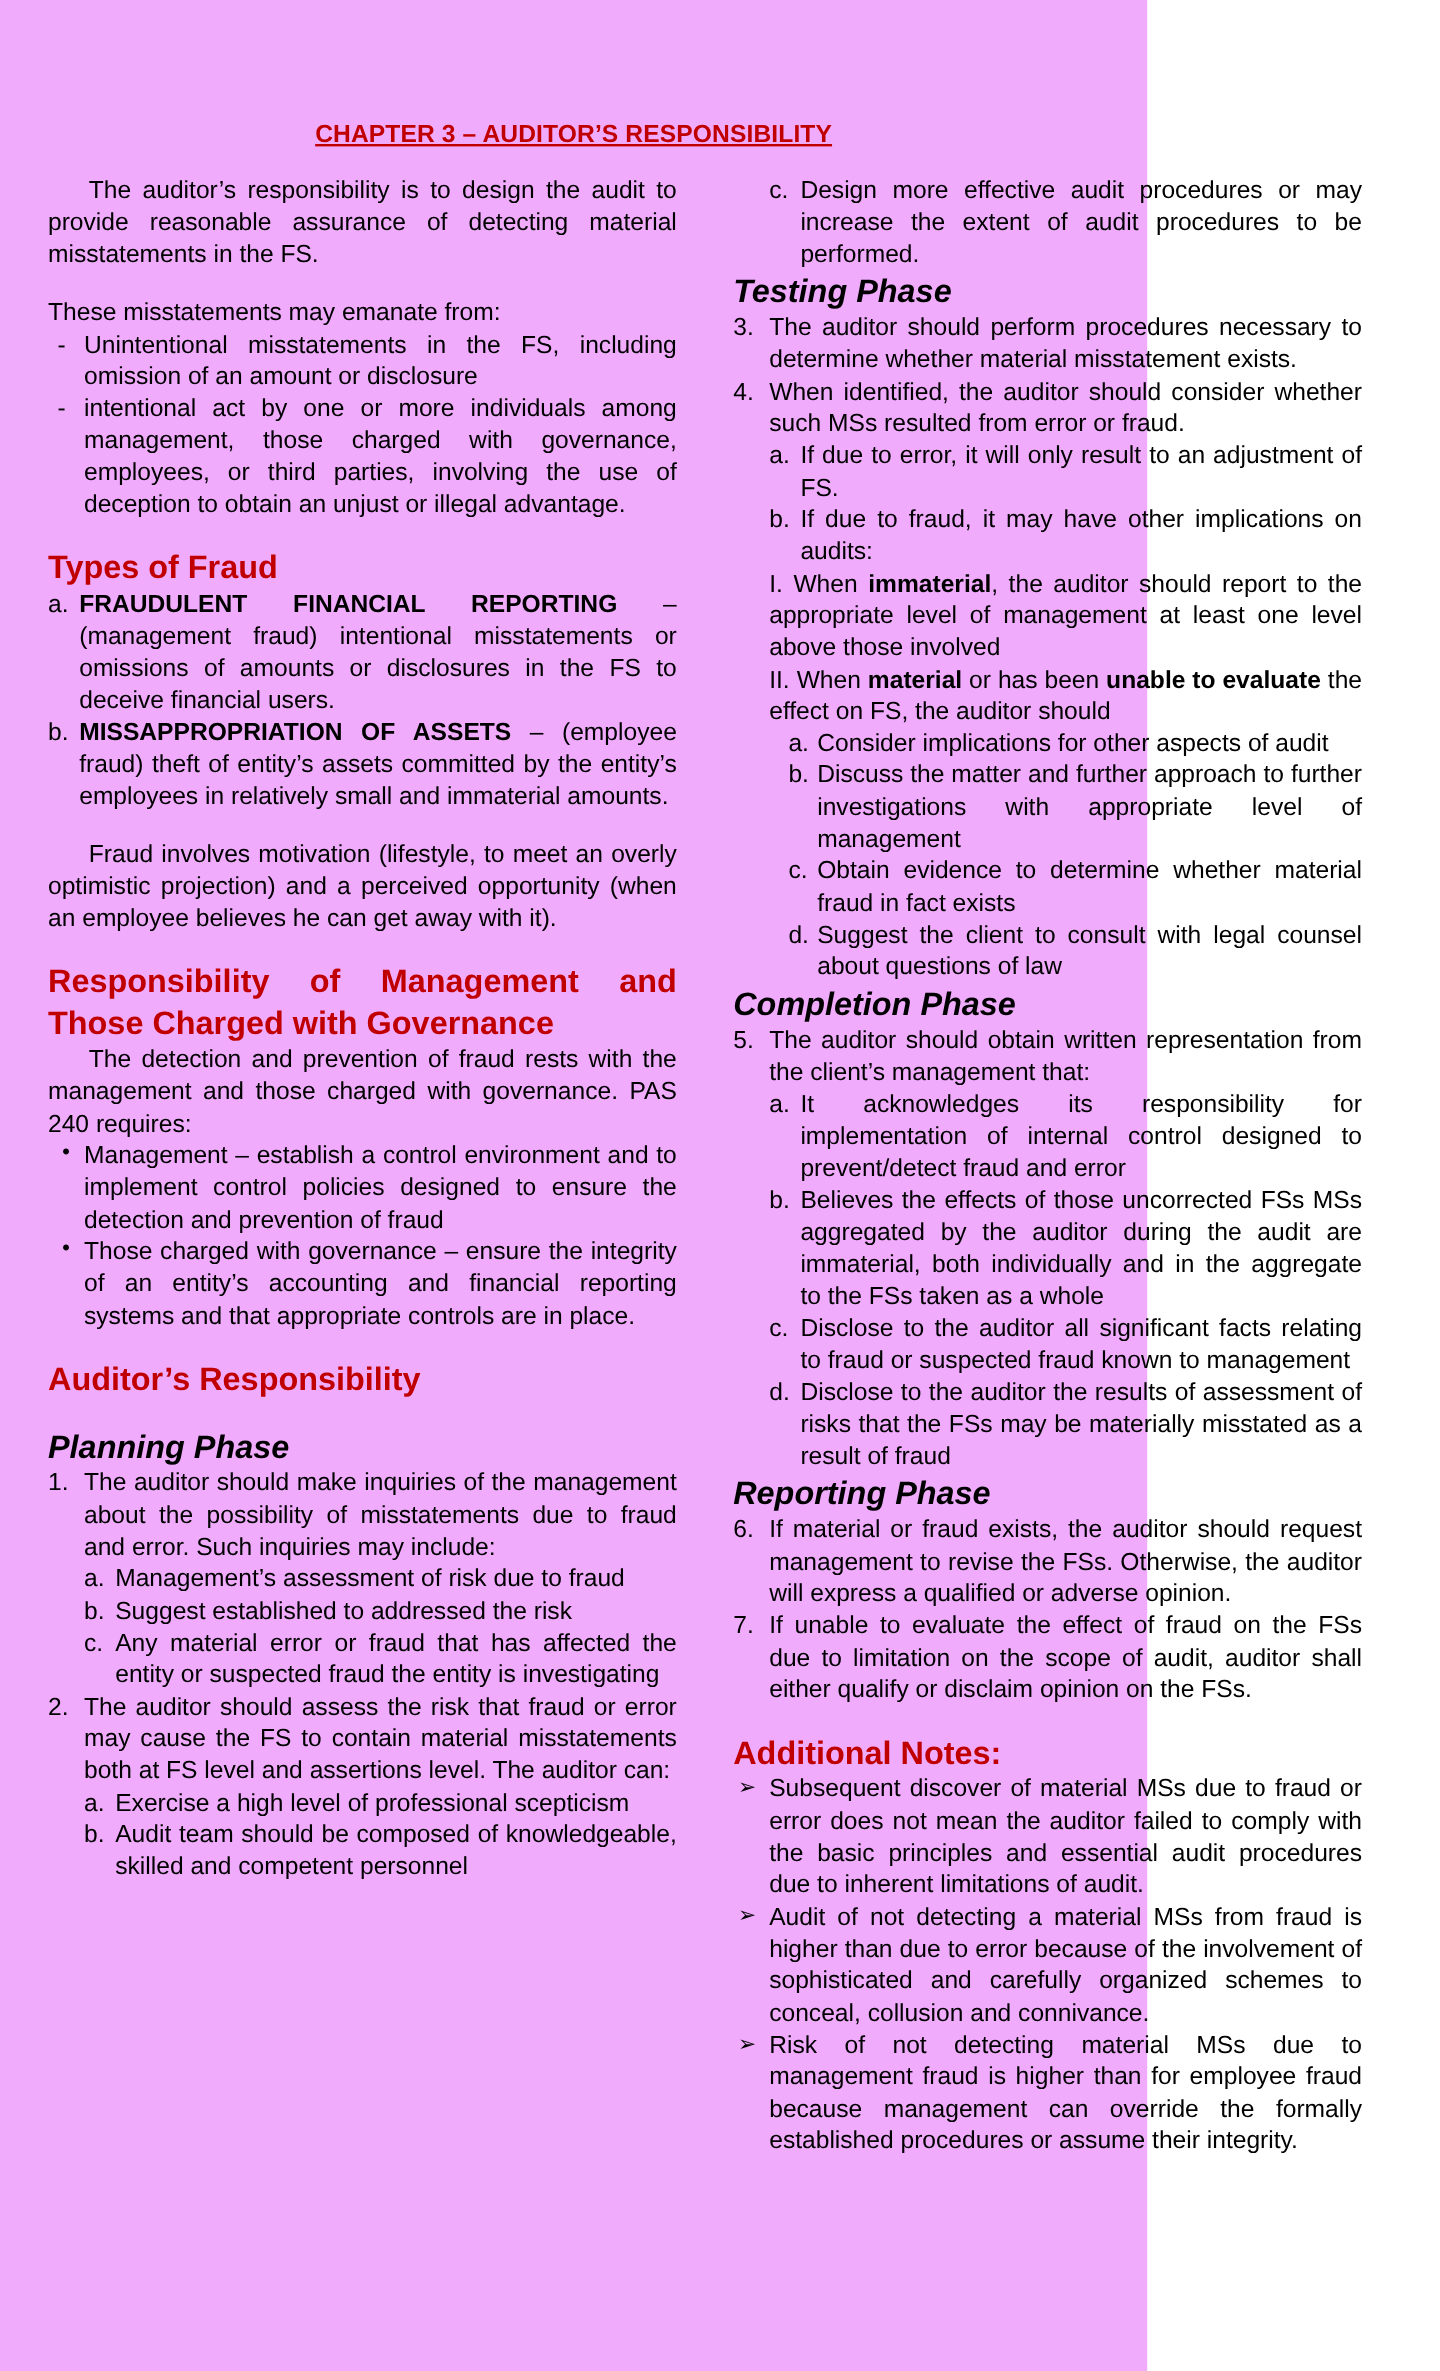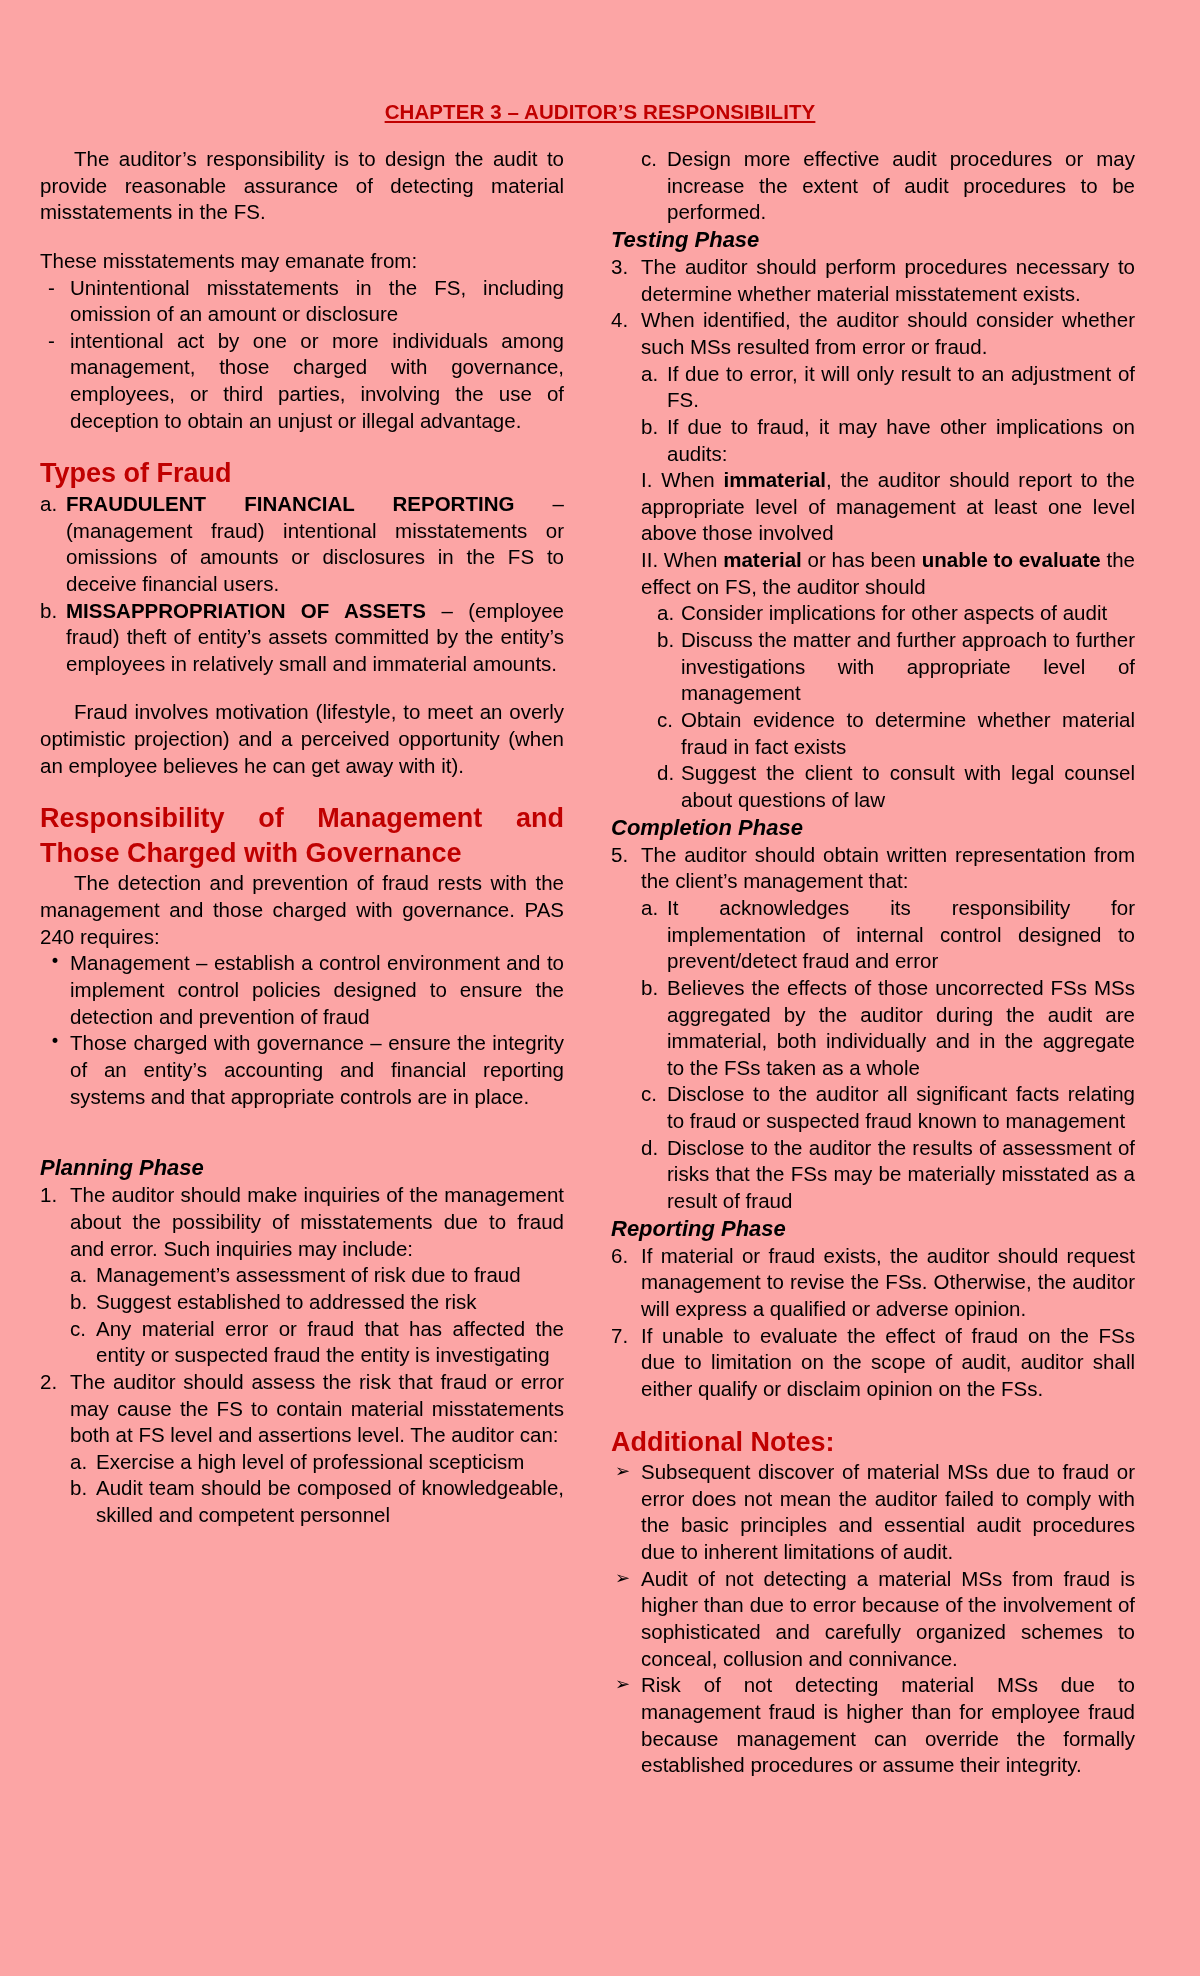--- a/index.html
+++ b/index.html
@@ -8,25 +8,25 @@
     background: #ffffff;
   }
   body {
     width: 1200px;
     min-height: 1976px;
     font-family: "Liberation Sans", sans-serif;
     color: #000000;
   }
   .page {
     position: relative;
-    width: 1200px;
+    width: 956px;
     min-height: 1976px;
     box-sizing: border-box;
     padding: 100px 40px 40px 40px;
-    background: #fca5a5;
+    background: #f0abfc;
   }
   .columns {
     display: flex;
     align-items: flex-start;
     gap: 47px;
   }
   .col {
     width: 524px;
     flex: 0 0 524px;
   }
@@ -43,21 +43,21 @@
   .red-head {
     color: #c00000;
     font-weight: bold;
     font-size: 27px;
     margin: 0;
     line-height: 1.28;
   }
   .ital-head {
     font-weight: bold;
     font-style: italic;
-    font-size: 22px;
+    font-size: 27px;
     margin: 0;
     line-height: 1.28;
   }
   p, .line {
     font-size: 20.5px;
     line-height: 1.30;
     margin: 0;
     text-align: justify;
     -webkit-hyphens: none;
     hyphens: none;
@@ -157,20 +157,21 @@
         <span class="mk mk-bul bullet-glyph">•</span>
         <span class="bd">Management – establish a control environment and to implement control policies designed to ensure the detection and prevention of fraud</span>
       </div>
       <div class="row">
         <span class="mk mk-bul bullet-glyph">•</span>
         <span class="bd">Those charged with governance – ensure the integrity of an entity’s accounting and financial reporting systems and that appropriate controls are in place.</span>
       </div>
 
       <div class="gap-md"></div>
 
+      <p class="red-head">Auditor’s Responsibility</p>
 
       <div class="gap-md"></div>
 
       <p class="ital-head">Planning Phase</p>
 
       <div class="row">
         <span class="mk mk-num">1.</span>
         <span class="bd">The auditor should make inquiries of the management about the possibility of misstatements due to fraud and error. Such inquiries may include:</span>
       </div>
       <div class="row ind-2">

